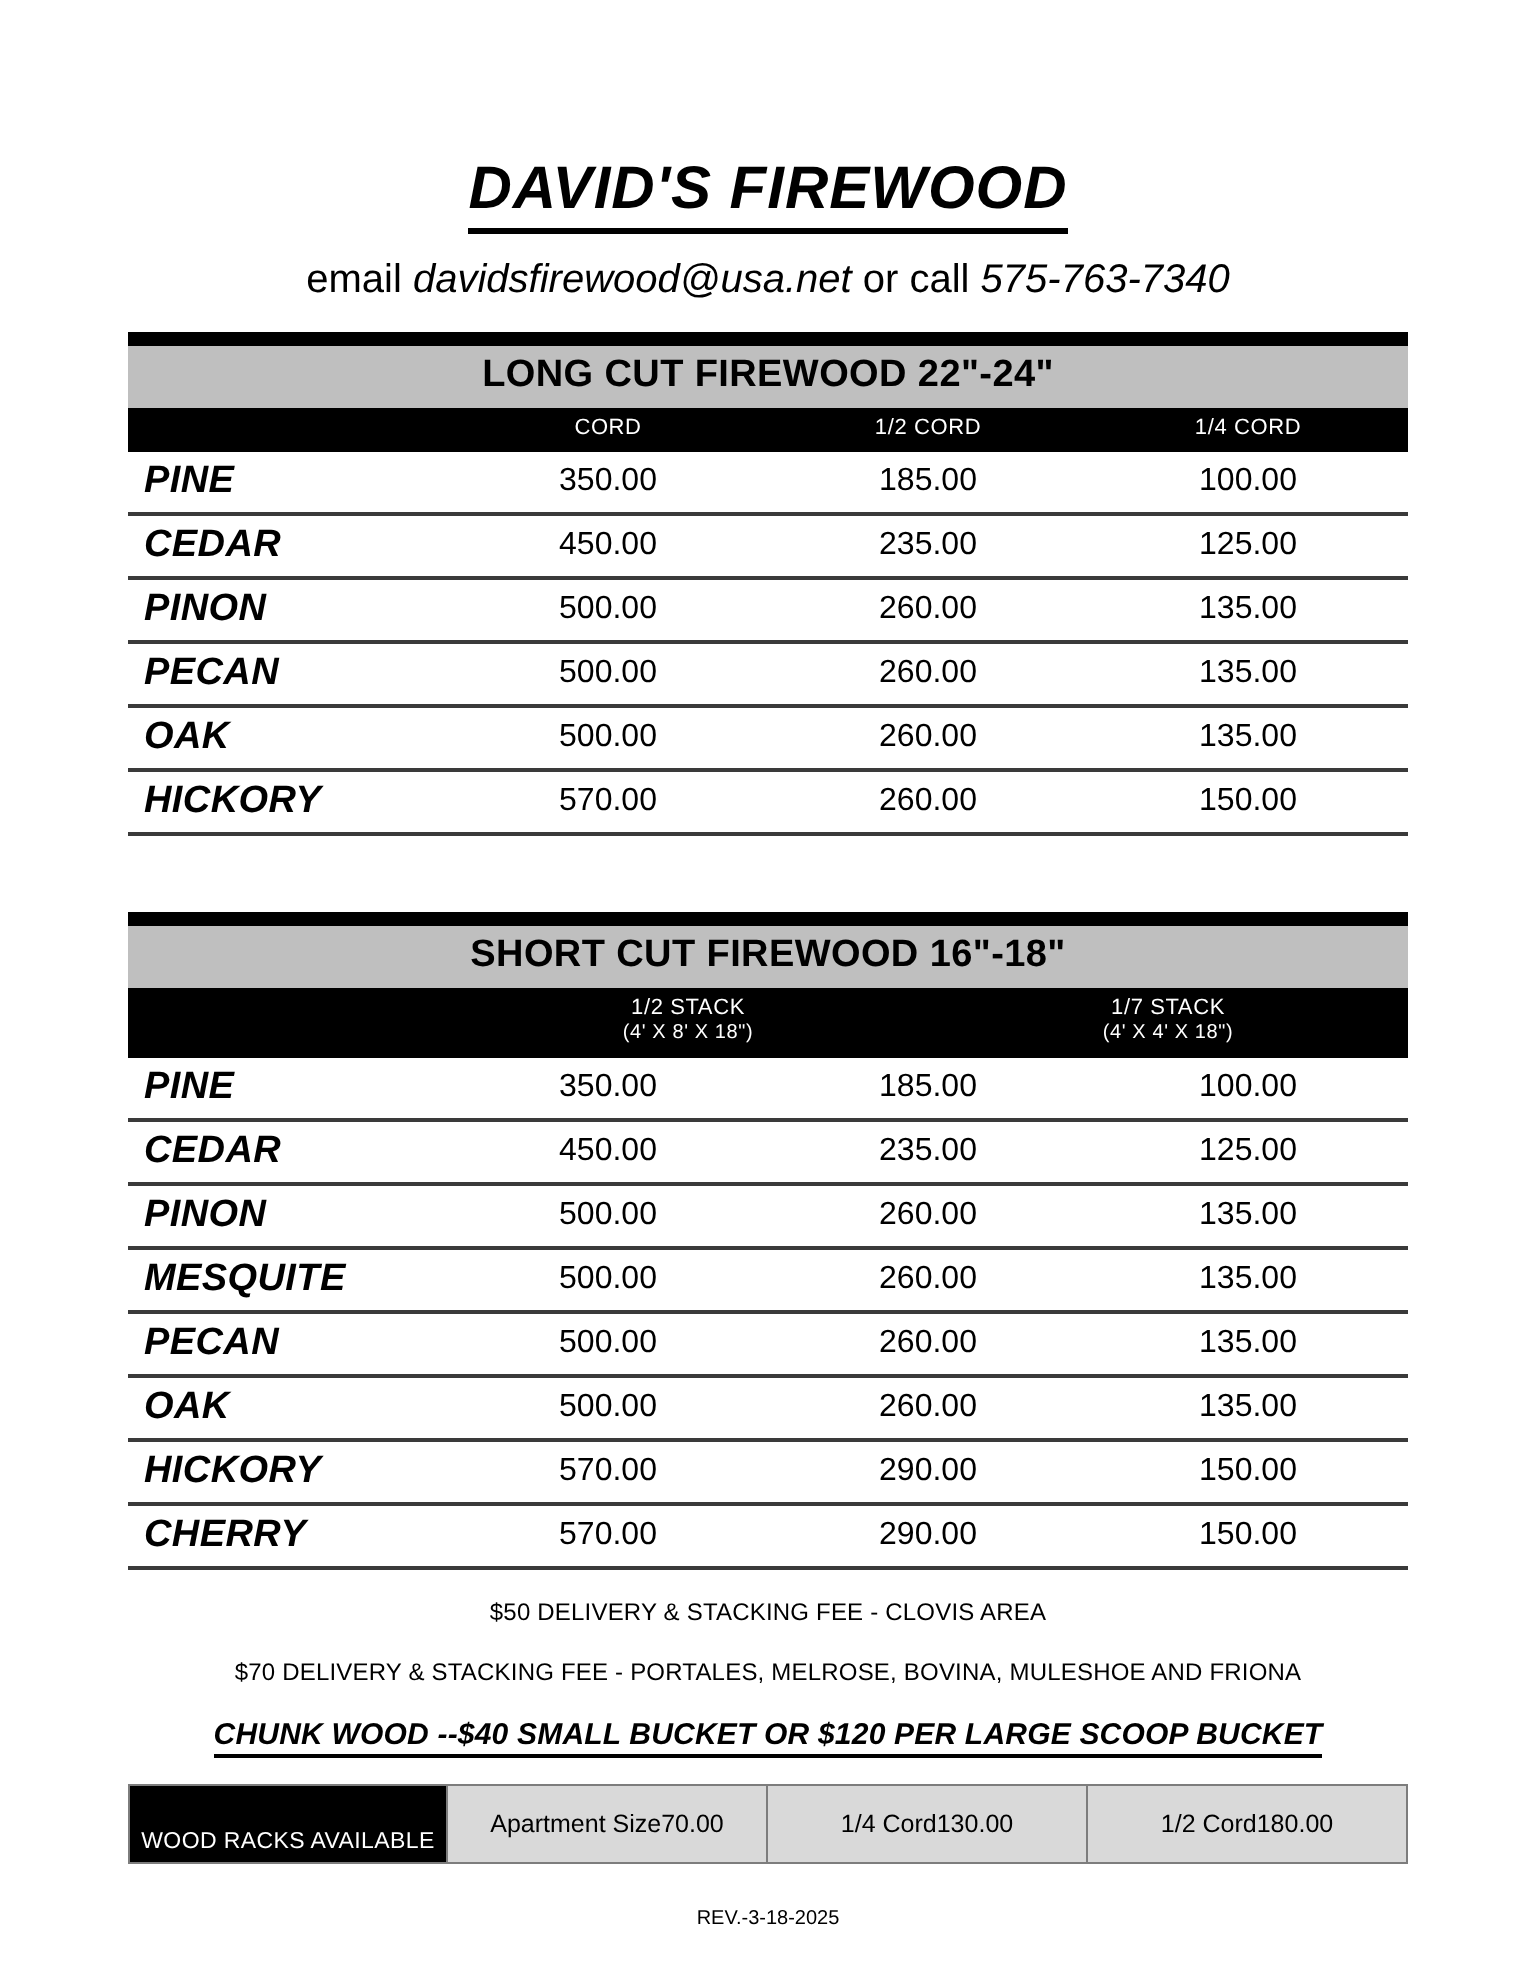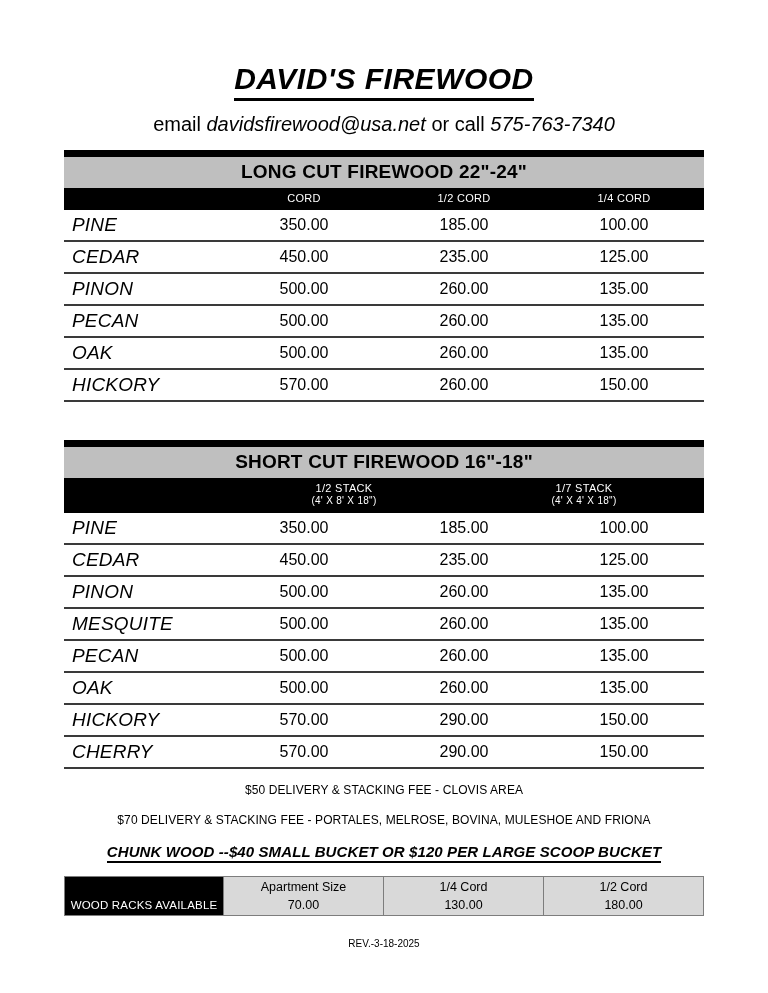--- a/index.html
+++ b/index.html
@@ -12,21 +12,21 @@
     height: 993px;
     font-family: "Liberation Sans", sans-serif;
     color: #000000;
     -webkit-font-smoothing: antialiased;
   }
   .page {
     position: relative;
     width: 768px;
     height: 993px;
     box-sizing: border-box;
-    padding: 0 64px;
+    padding: 16px 64px;
   }
 
   
   .title {
     text-align: center;
     font-size: 30px;
     font-weight: bold;
     font-style: italic;
     letter-spacing: 0.5px;
     padding-top: 62px;
@@ -84,21 +84,21 @@
 
   .prow {
     display: flex;
     align-items: center;
     border-bottom: 2px solid #3a3a3a;
     height: 30px;
   }
   .prow .c-name {
     width: 160px;
     font-size: 19px;
-    font-weight: normal;
+    font-weight: bold;
     font-style: italic;
     letter-spacing: 0.2px;
     padding-left: 8px;
     box-sizing: border-box;
   }
   .prow .c-val {
     flex: 1;
     text-align: center;
     font-size: 16px;
   }
@@ -142,21 +142,21 @@
     align-items: flex-end;
     justify-content: center;
     padding-bottom: 4px;
     box-sizing: border-box;
   }
   .racks .rcell {
     flex: 1;
     background: #d9d9d9;
     border-left: 1px solid #7d7d7d;
     display: flex;
-    flex-direction: column;
+    flex-direction: row;
     align-items: center;
     justify-content: center;
     font-size: 12.5px;
     line-height: 1.45;
     box-sizing: border-box;
   }
   .rev {
     text-align: center;
     font-size: 10px;
     margin-top: 22px;

